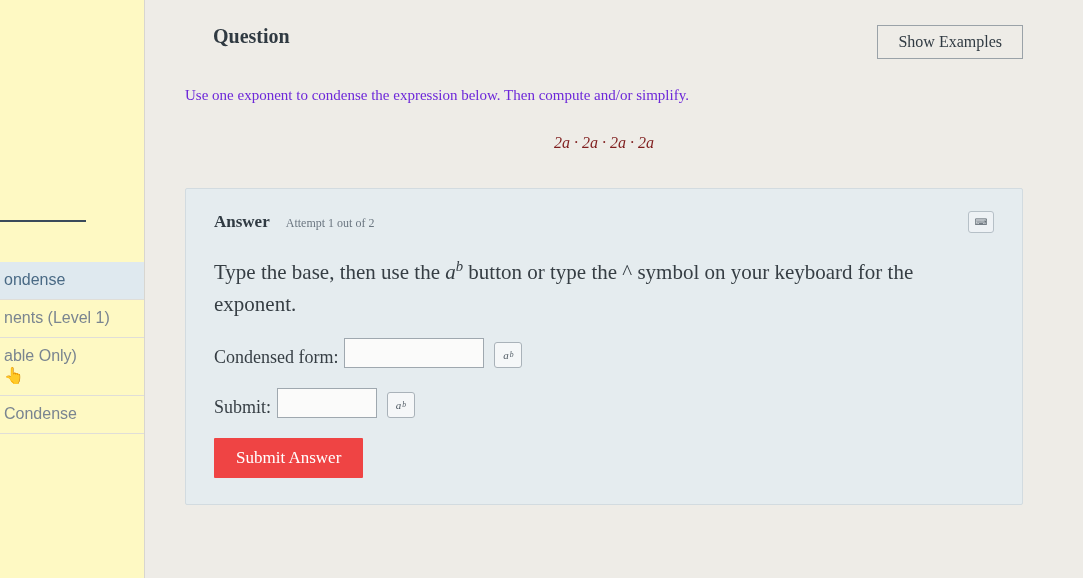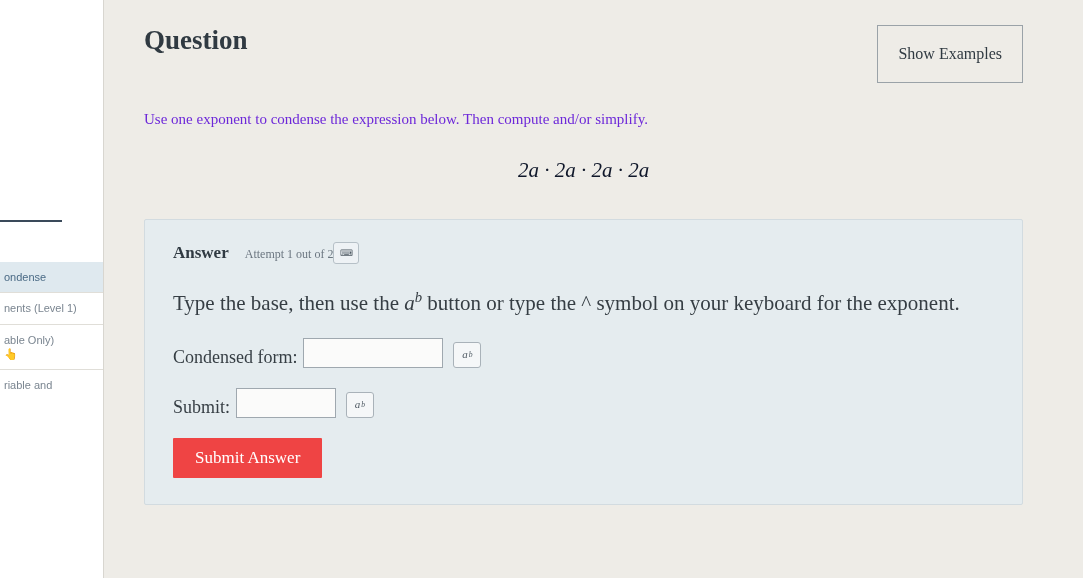--- a/index.html
+++ b/index.html
@@ -6,26 +6,26 @@
   body {
     margin: 0;
     font-family: Georgia, 'Times New Roman', serif;
     background: #e8e6e0;
     width: 1083px;
     height: 578px;
     overflow: hidden;
     display: flex;
   }
   .sidebar {
-    width: 104px;
-    background: #ffffff;
+    width: 145px;
+    background: #fef9c3;
     border-right: 1px solid #d8d6d0;
     padding-top: 220px;
     font-family: -apple-system, Helvetica, Arial, sans-serif;
-    font-size: 11px;
+    font-size: 16px;
     color: #7a8590;
     flex-shrink: 0;
   }
   .sidebar hr {
     border: none;
     border-top: 2px solid #3a4a5a;
     margin: 0 0 40px 0;
     width: 60%;
   }
   .sidebar-item {
@@ -48,54 +48,56 @@
     padding: 25px 60px 25px 40px;
   }
   .header-row {
     display: flex;
     justify-content: space-between;
     align-items: flex-start;
     margin-bottom: 28px;
   }
   .question-title {
     font-weight: bold;
-    font-size: 27px;
+    font-size: 20px;
     color: #303a42;
+    margin-left: 28px;
   }
   .show-examples {
     border: 1px solid #9aa2a8;
     background: transparent;
-    padding: 19px 20px;
+    padding: 7px 20px;
     font-family: Georgia, serif;
     font-size: 16px;
     color: #303a42;
     cursor: pointer;
   }
   .instruction {
     font-size: 15px;
     color: #6d28d9;
     margin-bottom: 30px;
   }
   .expression {
     text-align: center;
-    font-size: 21px;
+    font-size: 16px;
     font-style: italic;
-    color: #0f172a;
+    color: #7f1d1d;
     margin-bottom: 36px;
     font-family: Georgia, 'Times New Roman', serif;
     margin-top: 20px;
   }
   .answer-panel {
     background: #e5ecef;
     border: 1px solid #d2dbe0;
     border-radius: 2px;
     padding: 22px 28px 26px 28px;
   }
   .answer-header {
     display: flex;
+    justify-content: space-between;
     align-items: center;
     margin-bottom: 22px;
   }
   .answer-label {
     font-weight: bold;
     font-size: 17px;
     color: #303a42;
     margin-right: 12px;
   }
   .attempt {
@@ -176,22 +178,22 @@
   <div class="sidebar-item active">
     <span>ondense</span>
   </div>
   <div class="sidebar-item">
     <span>nents (Level 1)</span>
   </div>
   <div class="sidebar-item">
     <span>able Only)</span><br>
     <span class="pointer-icon">👆</span>
   </div>
-  <div class="sidebar-item" style="border-bottom:none">
-    <span>riable and</span>
+  <div class="sidebar-item">
+    <span>Condense</span>
   </div>
 </div>
 
 <div class="main">
   <div class="header-row">
     <div class="question-title">Question</div>
     <button class="show-examples">Show Examples</button>
   </div>
 
   <div class="instruction">Use one exponent to condense the expression below. Then compute and/or simplify.</div>

